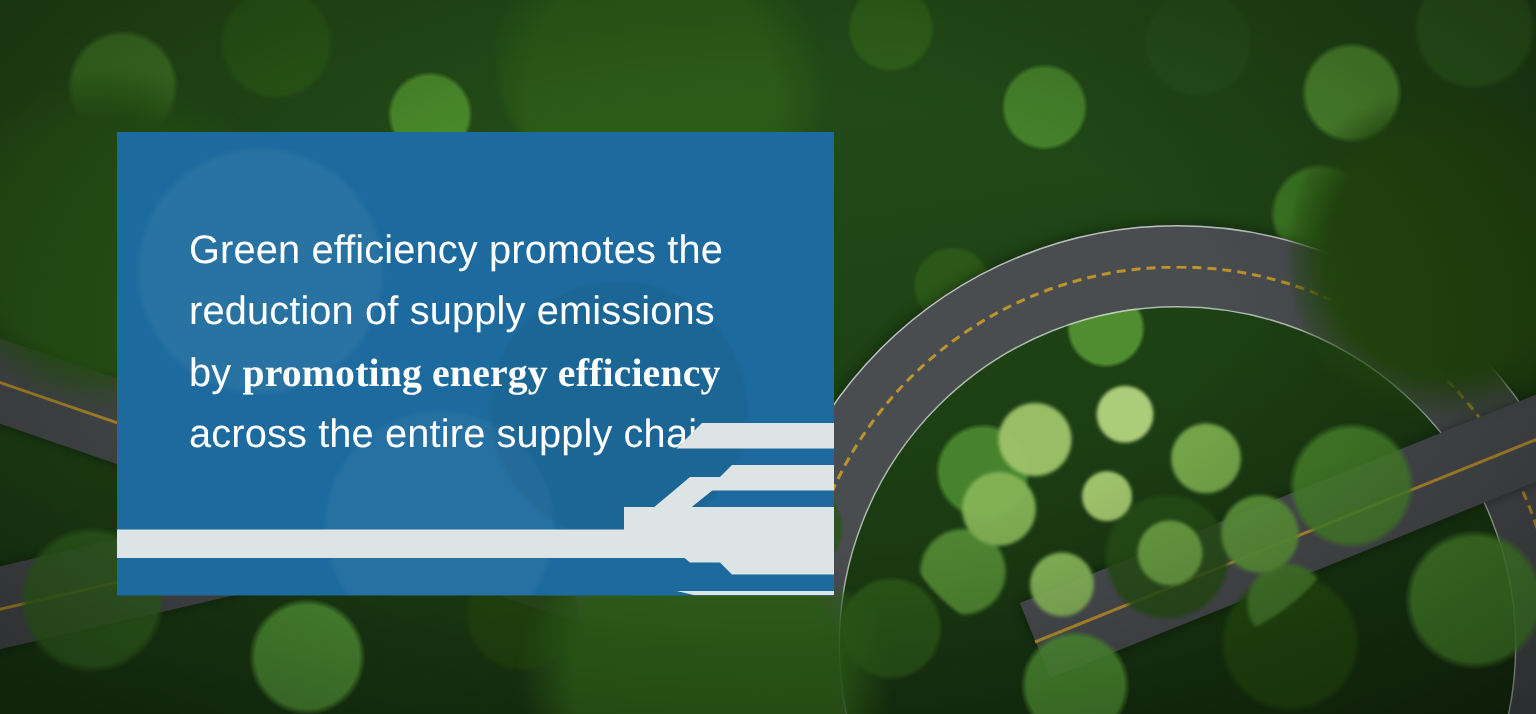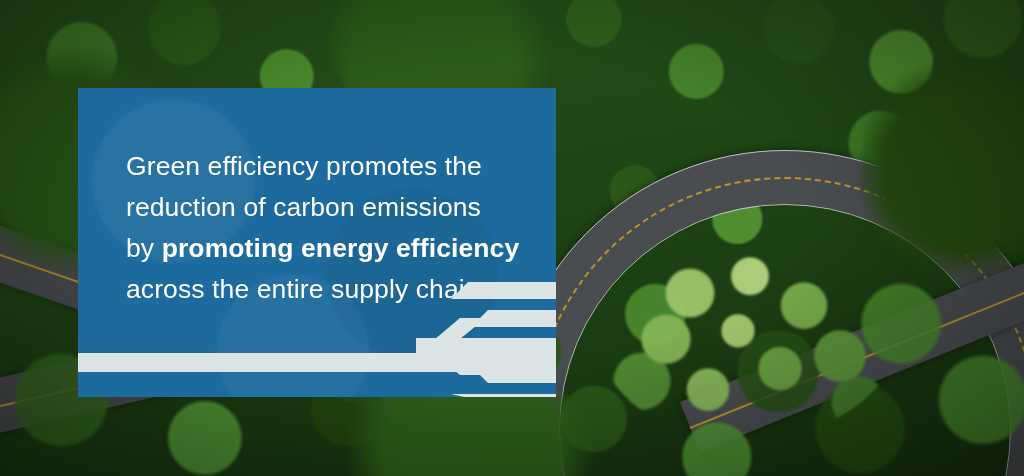--- a/index.html
+++ b/index.html
@@ -135,21 +135,21 @@
       radial-gradient(circle at 20% 30%, rgba(255,255,255,.05) 0 18%, transparent 19%),
       radial-gradient(circle at 70% 60%, rgba(0,0,0,.05) 0 22%, transparent 23%),
       radial-gradient(circle at 45% 85%, rgba(255,255,255,.04) 0 20%, transparent 21%);
     pointer-events:none;
   }
   .quote{
     position:absolute;left:48px;top:58px;right:16px;
     color:#ffffff;font-size:26.5px;line-height:41px;letter-spacing:.1px;
     font-weight:400;white-space:pre-line;
   }
-  .quote .b{font-weight:700;}
+  .quote .b{font-weight:700;font-family:Liberation Serif, serif;}
   .stripe{
     position:absolute;left:0;right:0;top:265px;height:19px;background:#dde4e6;
   }
   .arrow-logo{
     position:absolute;right:0px;bottom:0px;width:140px;height:115px;
     overflow:hidden;
   }
   .arrow-logo svg{display:block;}
 </style>
 </head>
@@ -178,21 +178,21 @@
     <div class="occluder" style="left:-70px;top:40px;width:260px;height:240px;background:radial-gradient(circle at 55% 50%,#2a5716 0 44%,transparent 62%);"></div>
     <div class="occluder" style="left:300px;top:380px;width:340px;height:180px;background:radial-gradient(circle at 50% 40%,#2f6019 0 44%,transparent 62%);"></div>
 
     <div class="vignette"></div>
   </div>
 
   <div class="card">
     <div class="noise"></div>
 
     <div class="quote"><span>Green efficiency promotes the</span>
-<span>reduction of carbon emissions</span>
+<span>reduction of supply emissions</span>
 <span><span>by </span><span class="b">promoting energy efficiency</span></span>
 <span>across the entire supply chain.</span></div>
 
     <div class="stripe"></div>
 
     <div class="arrow-logo">
       <svg width="140" height="115" viewBox="0 0 140 115" aria-hidden="true">
         <g fill="#dde4e6">
 
           <polygon points="52,0 140,0 140,17 35,17"></polygon>

